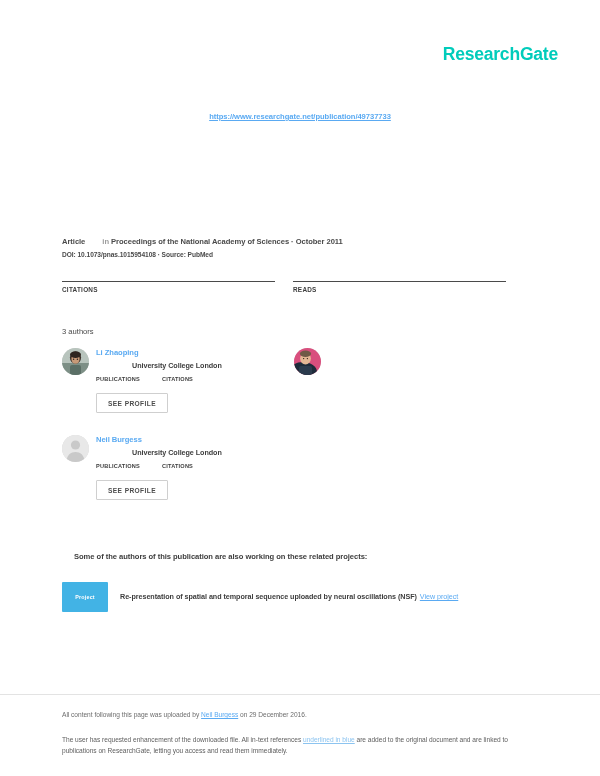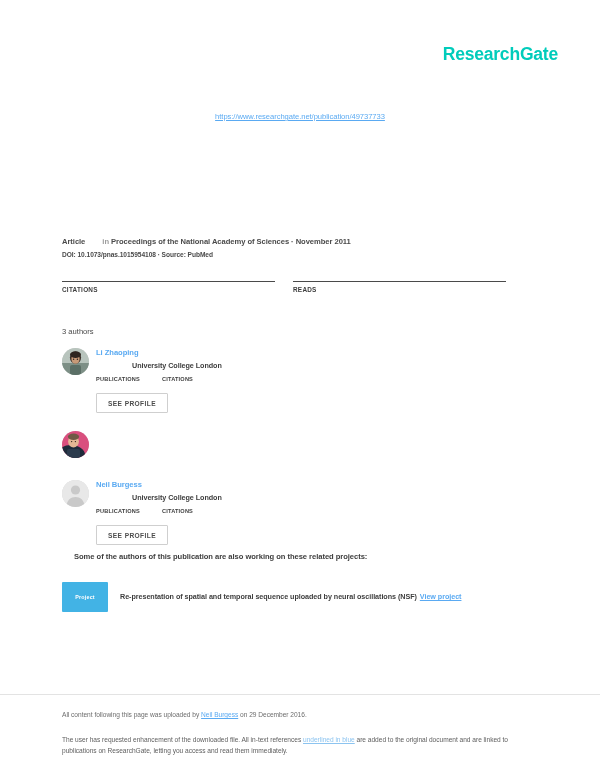--- a/index.html
+++ b/index.html
@@ -38,21 +38,21 @@
     position: absolute;
     top: 105px;
     left: 0;
     width: 600px;
     text-align: center;
   }
   .url-link {
     font-size: 7.6px;
     color: #5aaaf2;
     text-decoration: underline;
-    font-weight: normal;
+    font-weight: bold;
     letter-spacing: -0.05px;
     white-space: nowrap;
   }
 
   
   .doc-title {
     position: absolute;
     top: 150px;
     left: 62px;
     width: 470px;
@@ -134,21 +134,20 @@
   .authors-grid {
     position: absolute;
     top: 348px;
     left: 62px;
     width: 478px;
   }
   .author-row {
     display: flex;
     gap: 18px;
     margin-bottom: 22px;
-    flex-direction: column;
   }
   .author {
     width: 214px;
     display: flex;
     align-items: flex-start;
     gap: 7px;
   }
   .avatar {
     width: 27px;
     height: 27px;
@@ -248,21 +247,21 @@
   }
   .project-text {
     font-size: 7.2px;
     font-weight: bold;
     color: #3d3d3d;
     letter-spacing: -0.05px;
     line-height: 1.3;
   }
   .view-project {
     color: #5aaaf2;
-    font-weight: bold;
+    font-weight: normal;
     text-decoration: underline;
     margin-left: 3px;
     cursor: pointer;
   }
 
   
   .footer-rule {
     position: absolute;
     top: 694px;
     left: 0;
@@ -309,21 +308,21 @@
   <div class="url-row">
     <a class="url-link" href="#">https://www.researchgate.net/publication/49737733</a>
   </div>
 
   <div class="doc-title"></div>
 
   <div class="meta">
     <div class="meta-line1">
       <span class="kind">Article</span>
       <span class="inword">in</span>
-      <span class="kind">Proceedings of the National Academy of Sciences · November 2011</span>
+      <span class="kind">Proceedings of the National Academy of Sciences · October 2011</span>
     </div>
     <div class="meta-line2">DOI: 10.1073/pnas.1015954108 · Source: PubMed</div>
   </div>
 
   <div class="stats">
     <div class="stat-col">
       <div class="stat-rule"></div>
       <div class="stat-label">CITATIONS</div>
       <div class="stat-value"></div>
     </div>

